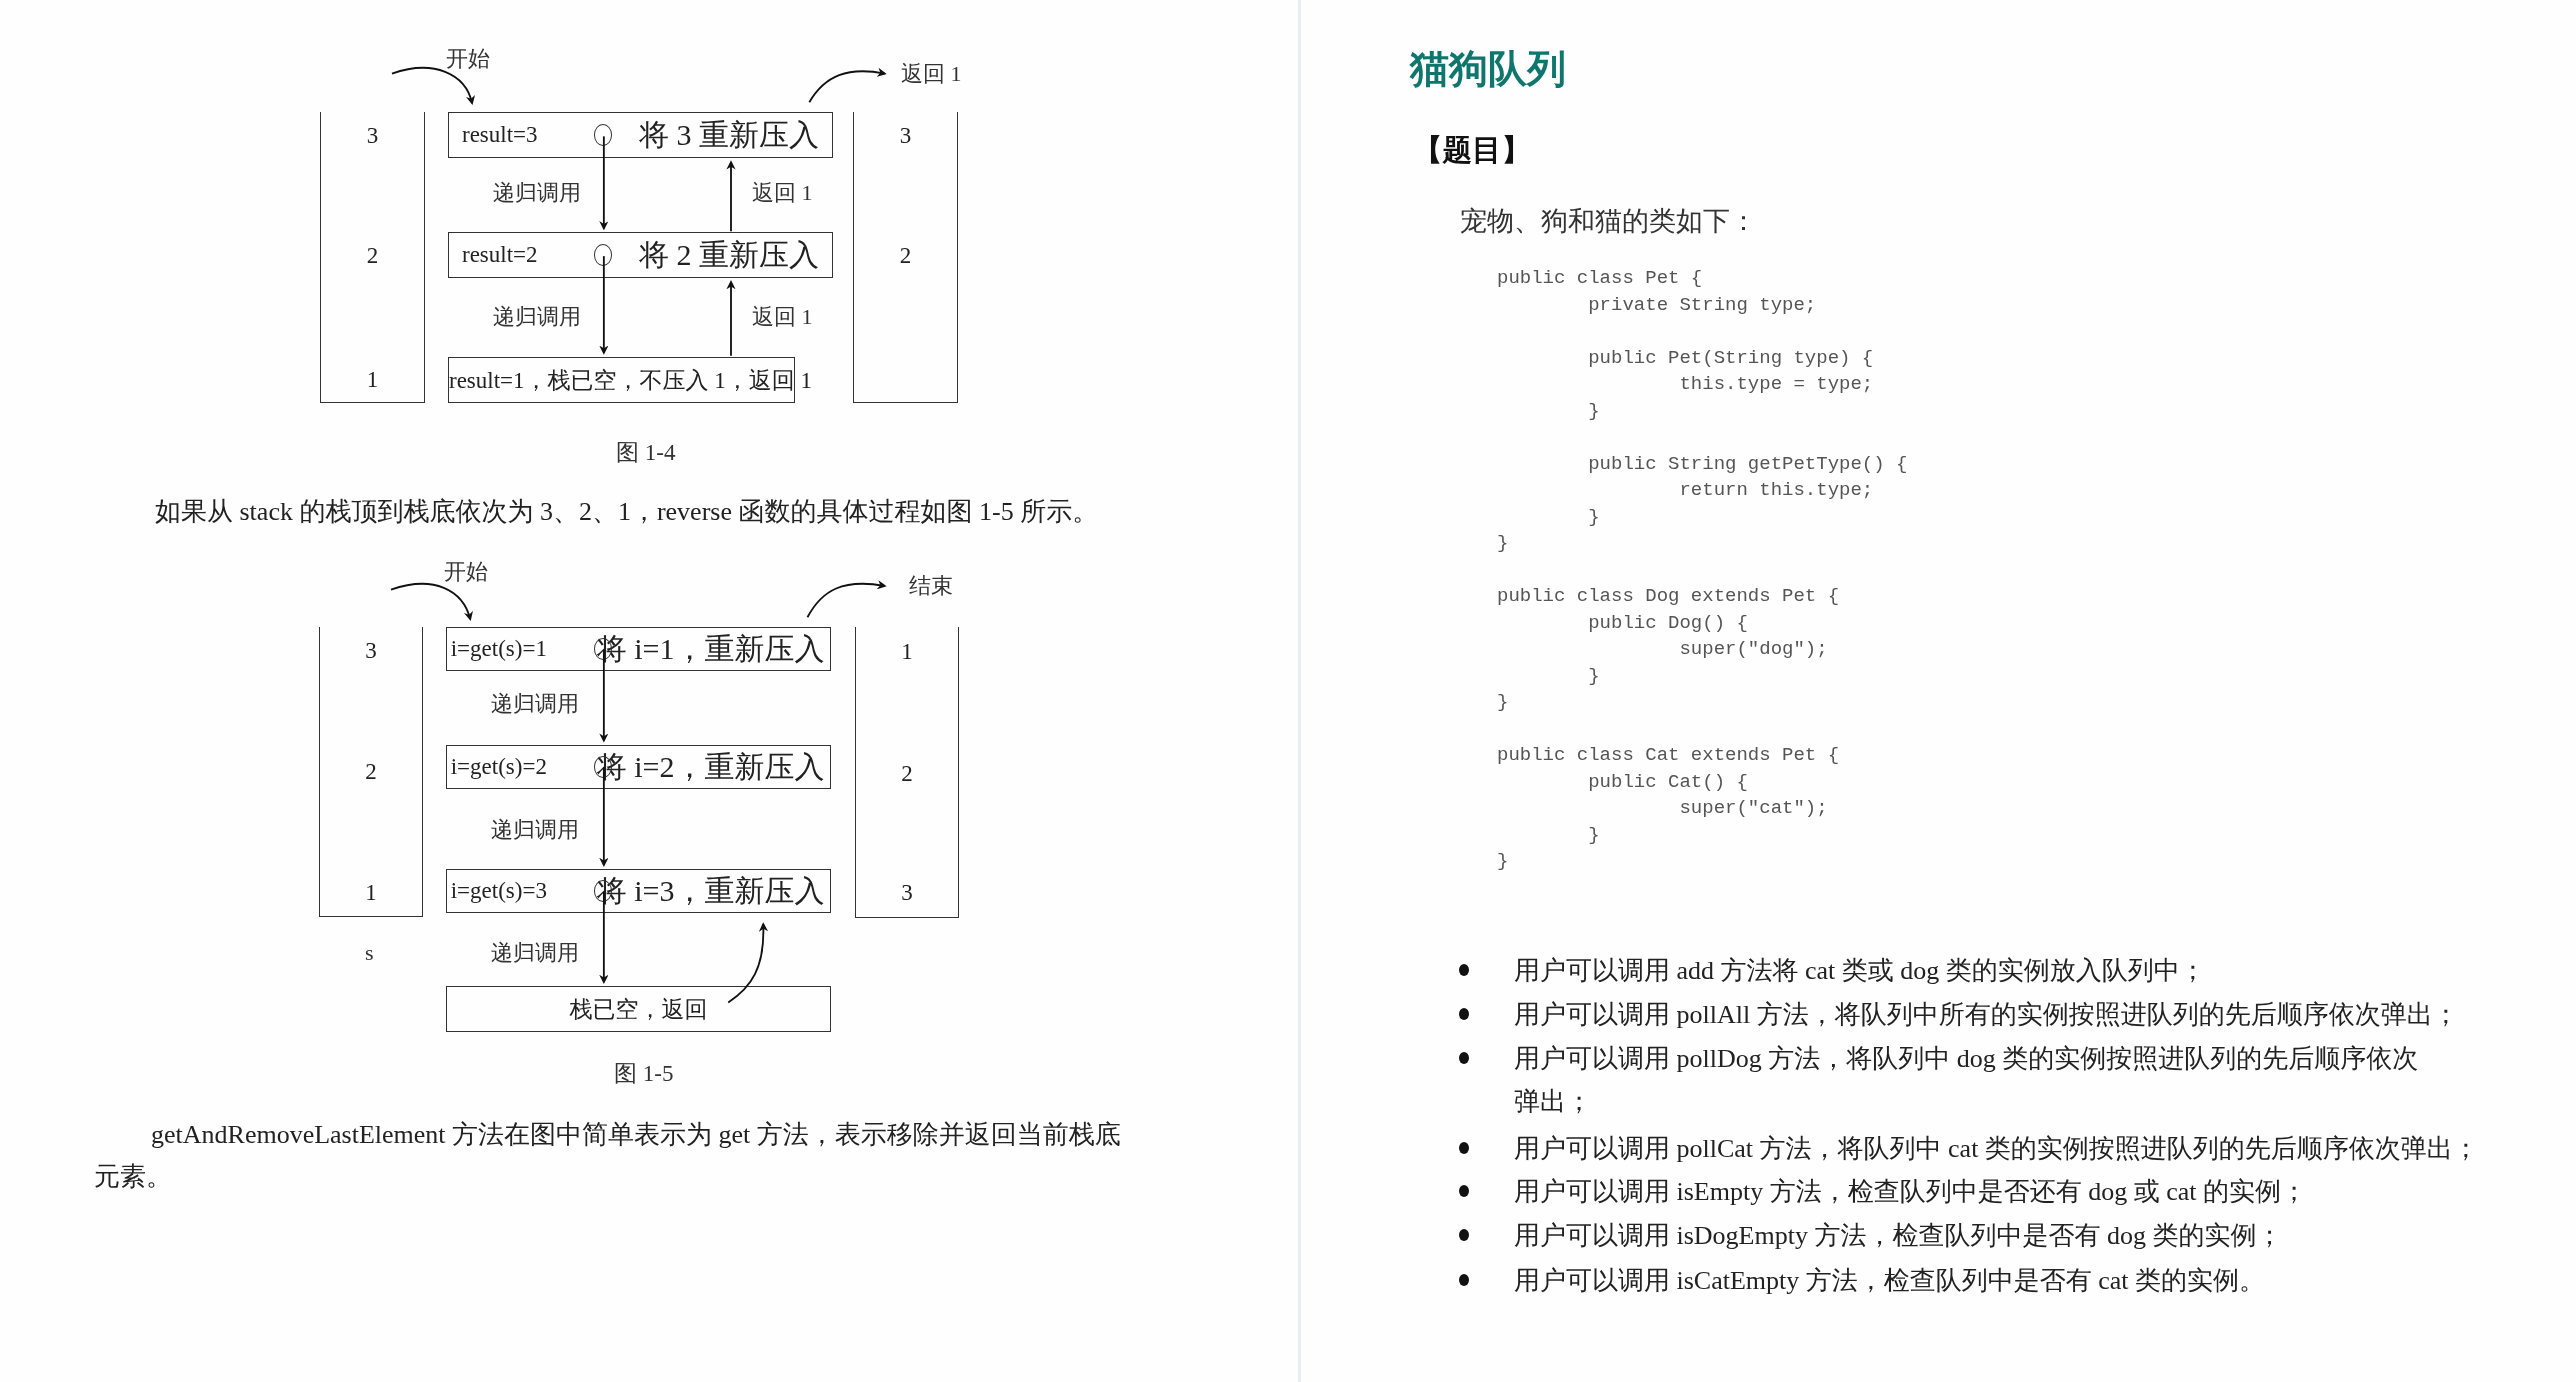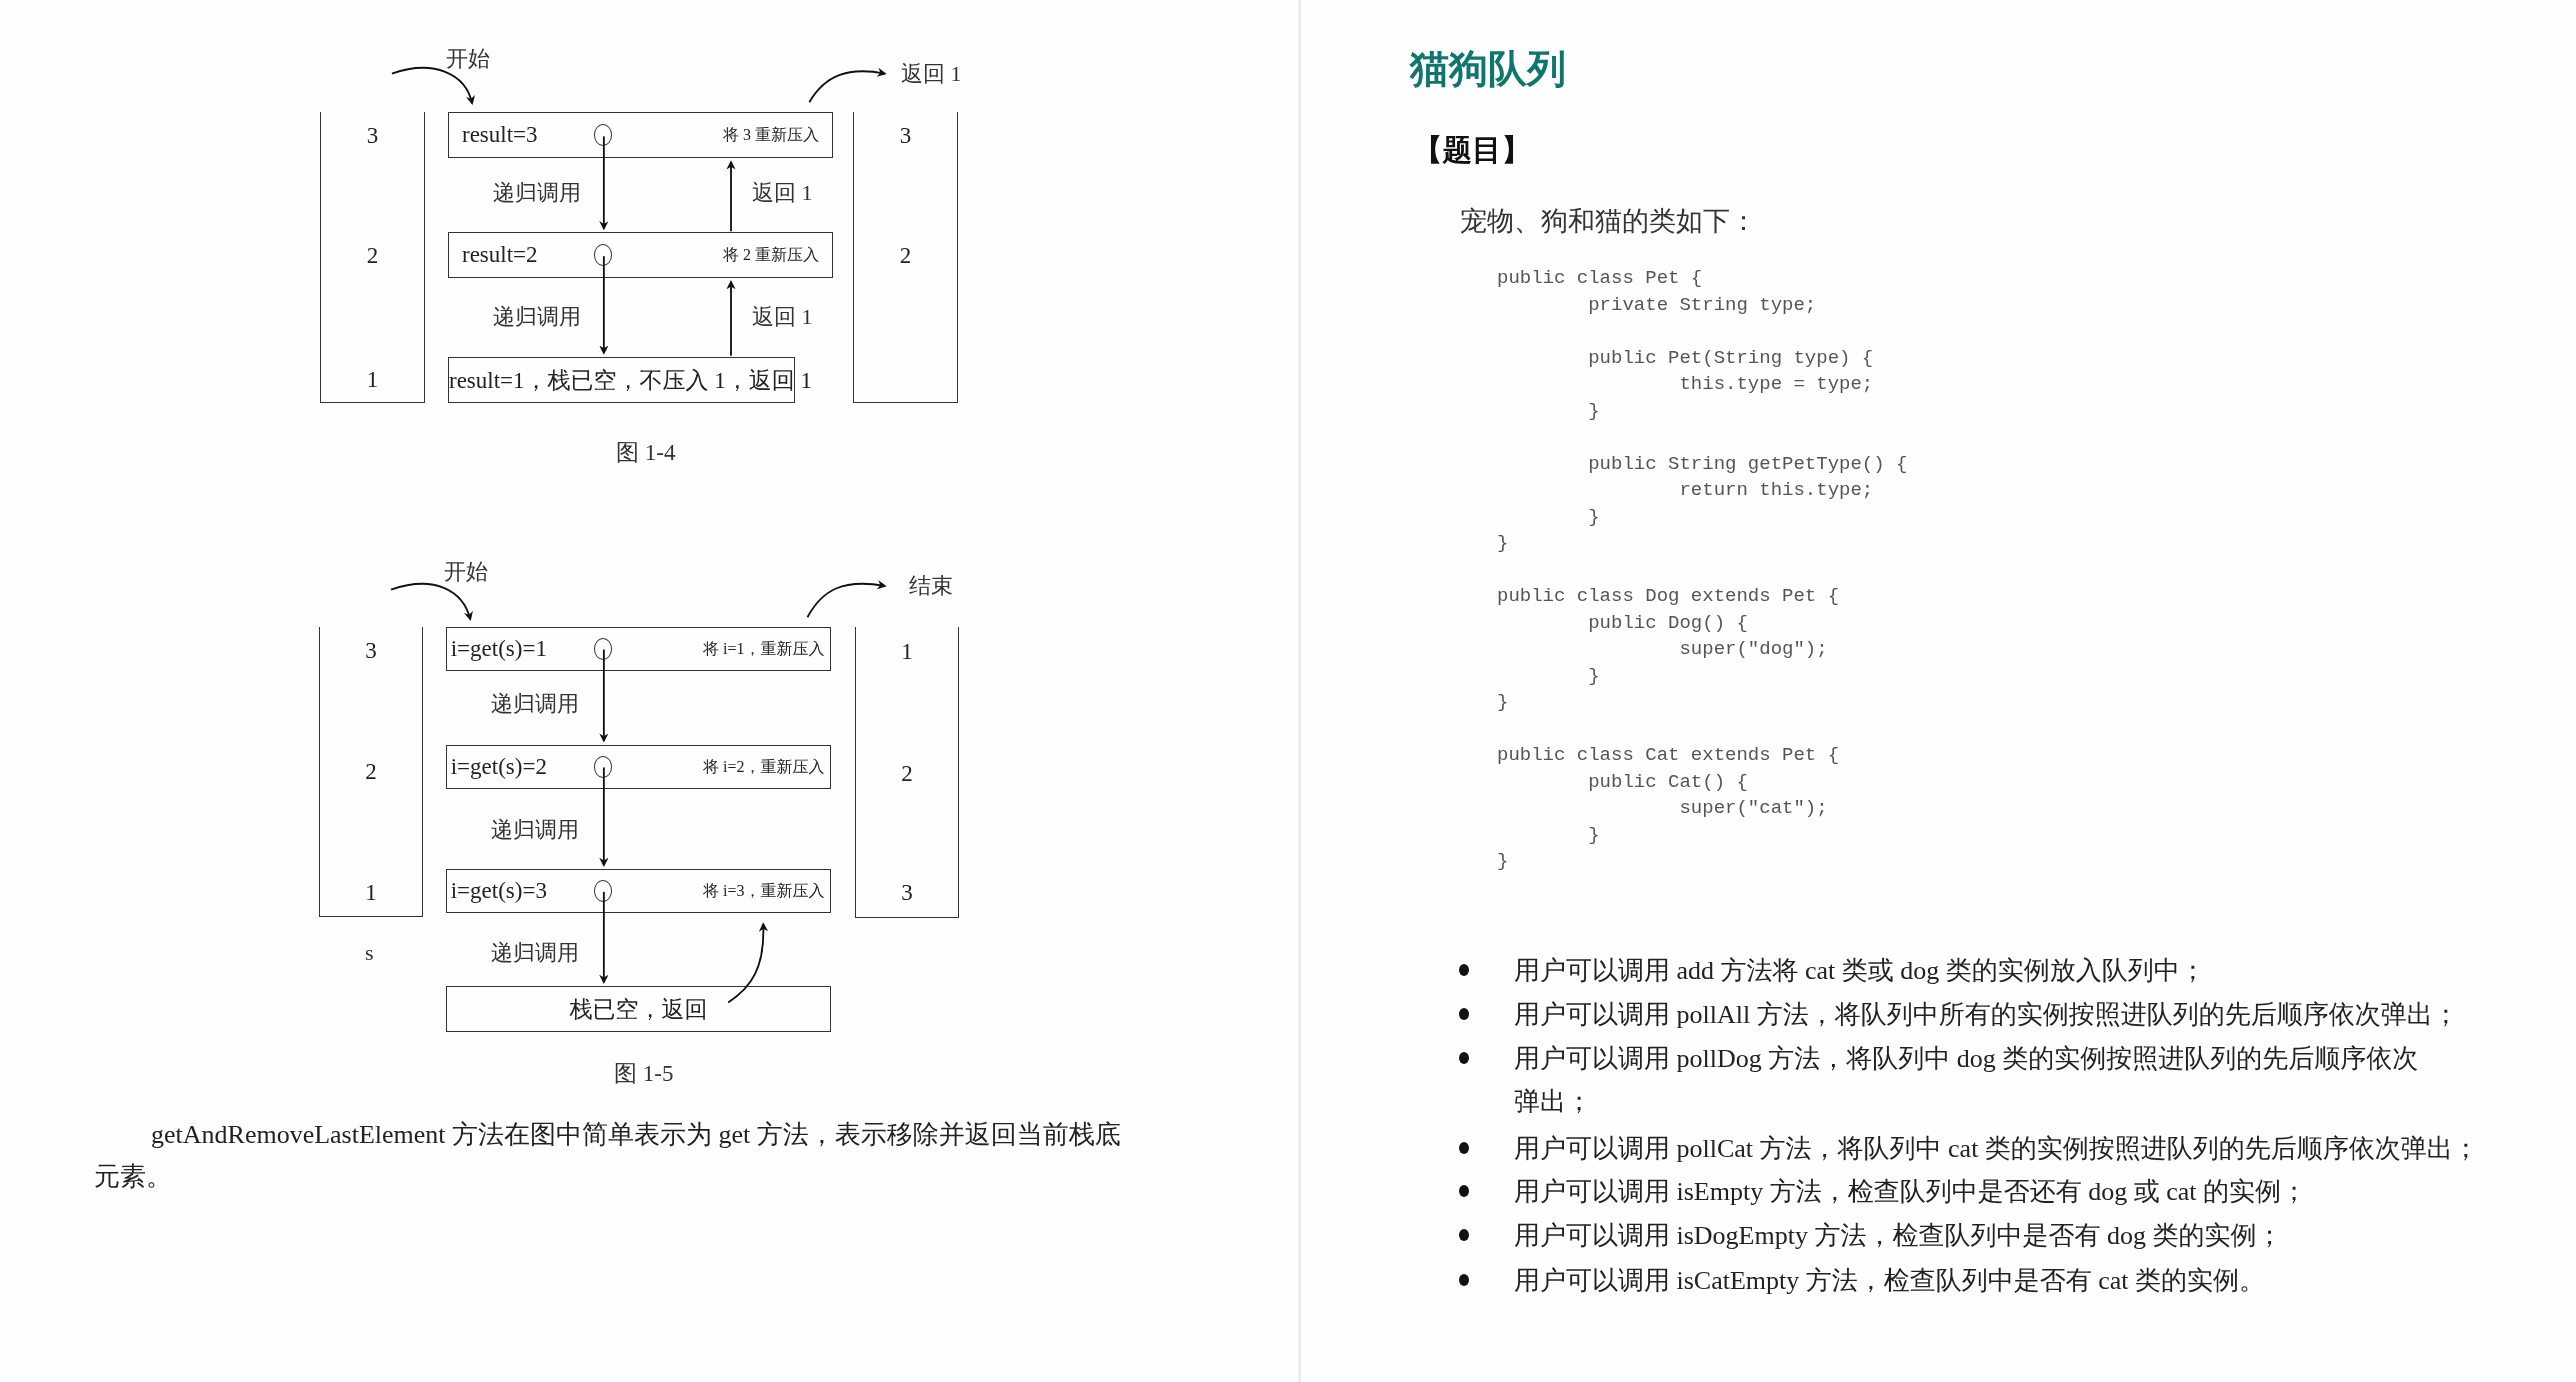--- a/index.html
+++ b/index.html
@@ -7,21 +7,21 @@
        font-family:"Liberation Serif","DejaVu Serif",serif;color:#222;}
   .page{position:absolute;top:0;height:1382px;background:#fefefe;}
   #page-left{left:0;width:1298px;}
   #page-right{left:1301px;width:1275px;}
   #divider{position:absolute;left:1298px;top:0;width:3.7px;height:1382px;background:#e6edf4;}
   .lbl{position:absolute;white-space:nowrap;font-size:22px;color:#333;}
   .box{position:absolute;border:1.8px solid #333;box-sizing:border-box;background:transparent;}
   .stack{position:absolute;border-left:1.8px solid #333;border-right:1.8px solid #333;border-bottom:1.8px solid #333;box-sizing:border-box;}
   .num{position:absolute;width:100%;text-align:center;font-size:23px;color:#222;}
   .box .left-text{position:absolute;left:13px;top:50%;transform:translateY(-50%);font-size:23px;white-space:nowrap;}
-  .box .right-text{position:absolute;right:13px;top:50%;transform:translateY(-50%);font-size:16px;white-space:nowrap;}
+  .box .right-text{position:absolute;right:13px;top:50%;transform:translateY(-50%);font-size:30px;white-space:nowrap;}
   .box .center-text{position:absolute;left:0;right:0;text-align:center;top:50%;transform:translateY(-50%);font-size:23px;white-space:nowrap;}
   .circ{position:absolute;width:18.4px;height:22px;border:1.8px solid #333;border-radius:50%;box-sizing:border-box;}
   .caption{position:absolute;font-size:23px;white-space:nowrap;color:#333;}
   svg.overlay{position:absolute;left:0;top:0;pointer-events:none;}
   .body-text{position:absolute;font-size:26px;white-space:nowrap;color:#222;}
   .title{position:absolute;font-family:"DejaVu Sans","Liberation Sans",sans-serif;font-size:39px;color:#0f766e;white-space:nowrap;}
   .heading{position:absolute;font-family:"DejaVu Sans","Liberation Sans",sans-serif;font-size:29.5px;font-weight:bold;color:#111;white-space:nowrap;}
   .intro{position:absolute;font-size:27px;color:#333;white-space:nowrap;}
   .code{position:absolute;font-family:"Liberation Mono","DejaVu Sans Mono",monospace;font-size:19px;color:#555;line-height:26.5px;white-space:pre;margin:0;}
   .req-intro{position:absolute;font-size:27px;color:#333;white-space:nowrap;}
@@ -64,20 +64,21 @@
     <span class="lbl" style="left:752px;top:302px;">返回 1</span>
 
     <div class="stack" style="left:853px;top:112px;width:105px;height:291px;">
       <span class="num" style="top:11px;">3</span>
       <span class="num" style="top:131px;">2</span>
     </div>
 
     <span class="caption" style="left:616px;top:437px;">图 1-4</span>
   </div>
 
+  <p class="body-text" style="left:155px;top:494px;margin:0;">如果从 stack 的栈顶到栈底依次为 3、2、1，reverse 函数的具体过程如图 1-5 所示。</p>
 
   <div>
     <span class="lbl" style="left:444px;top:557px;">开始</span>
     <span class="lbl" style="left:909px;top:571px;">结束</span>
 
     <div class="stack" style="left:319px;top:627px;width:104px;height:290px;">
       <span class="num" style="top:11px;">3</span>
       <span class="num" style="top:132px;">2</span>
       <span class="num" style="top:253px;">1</span>
     </div>

